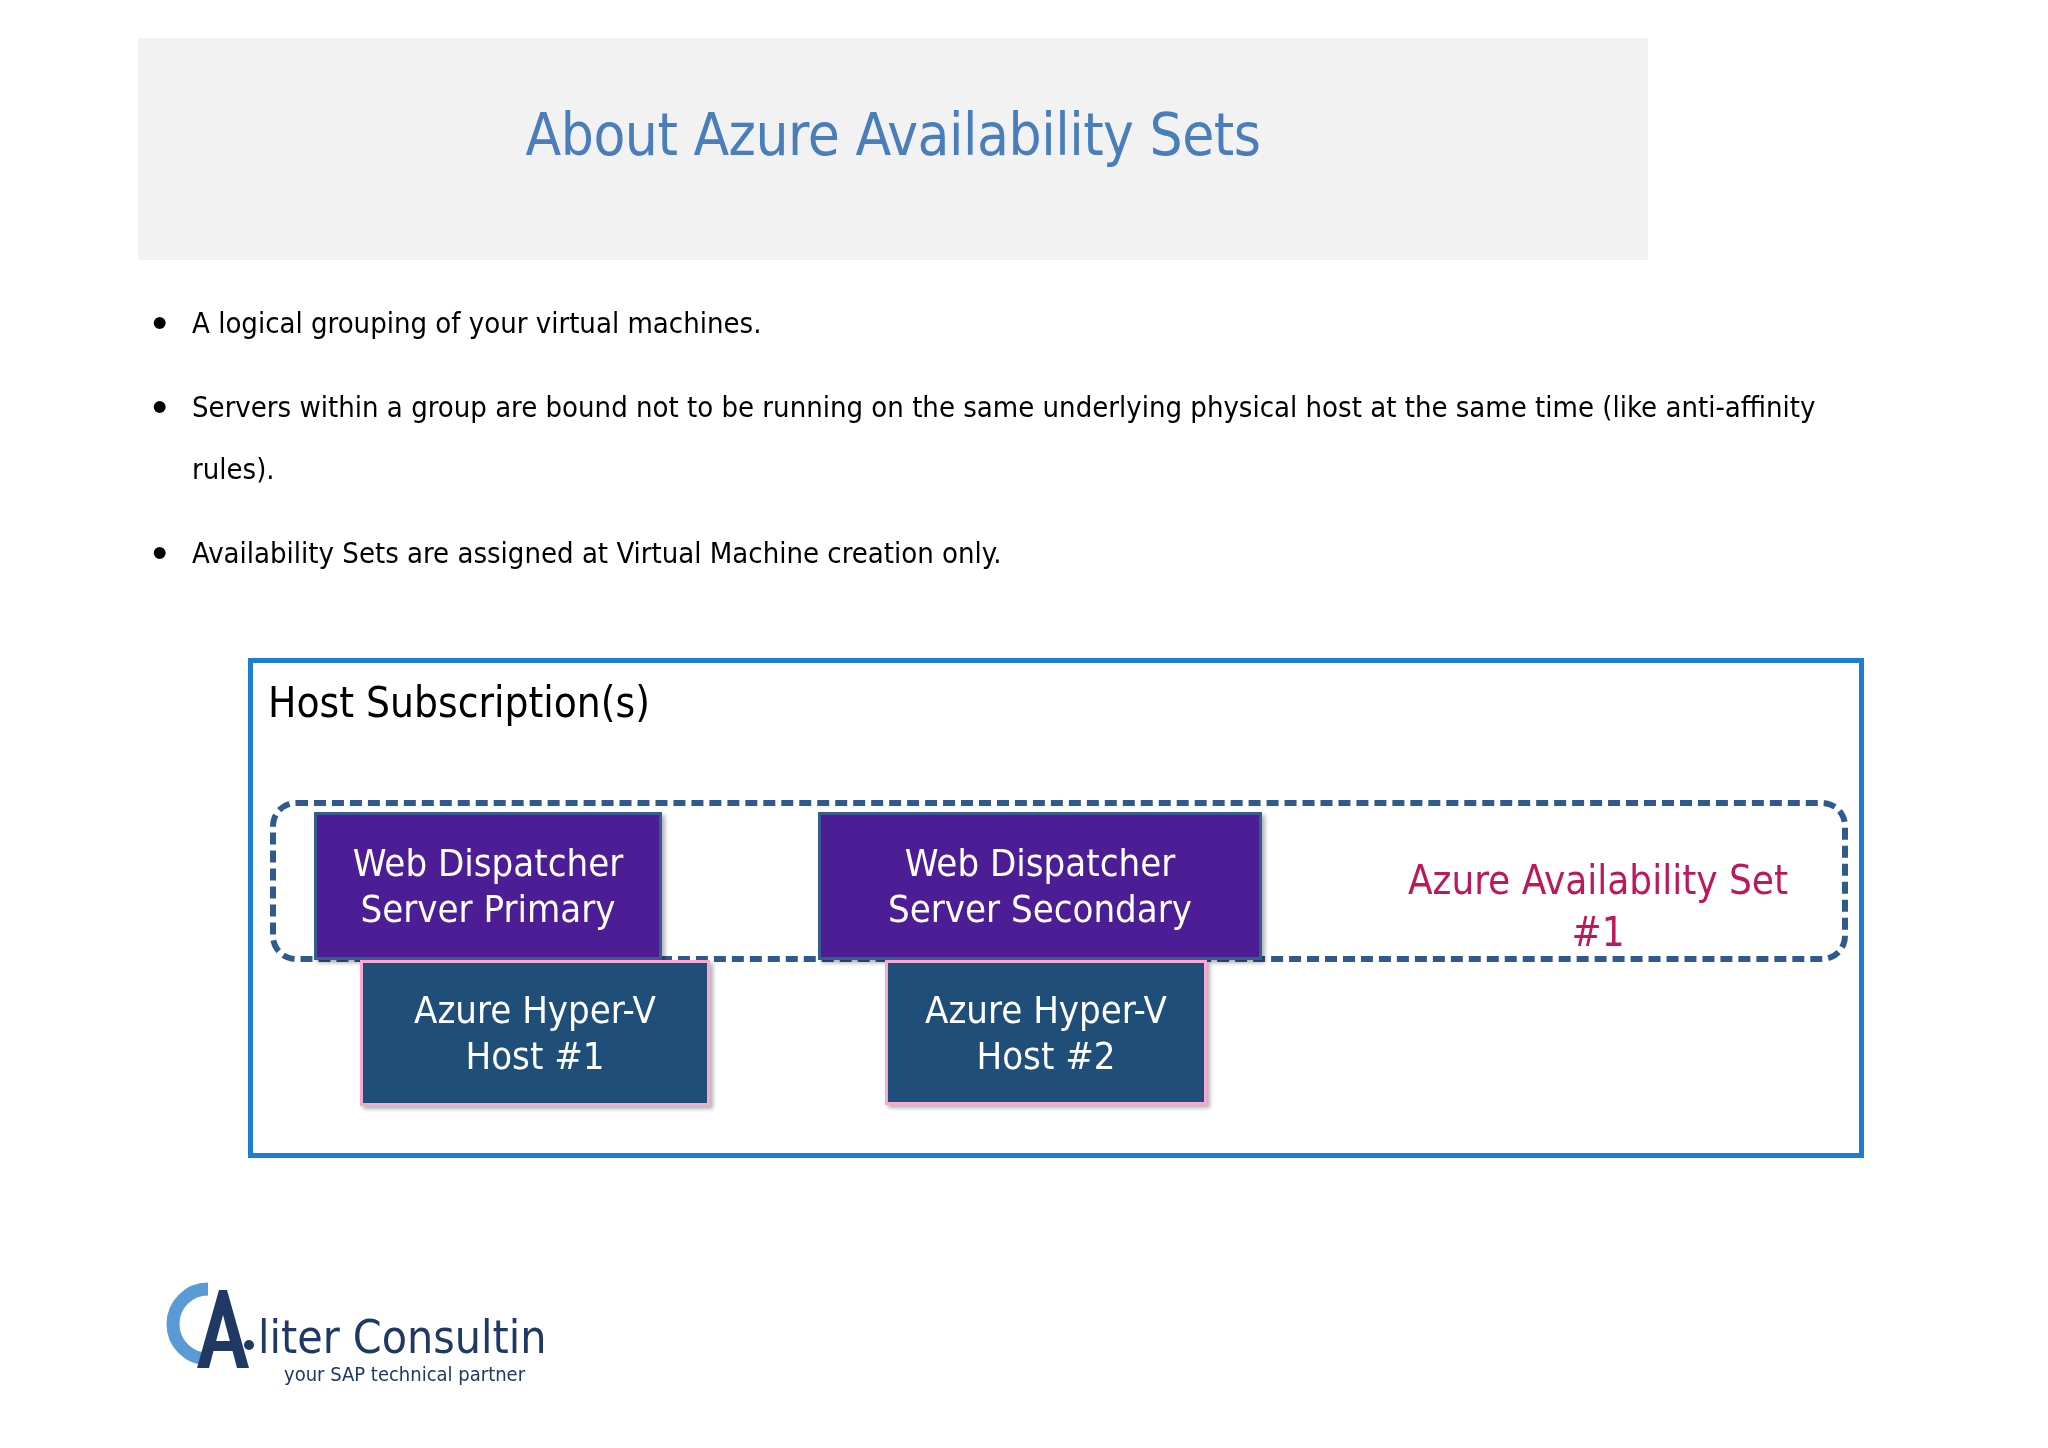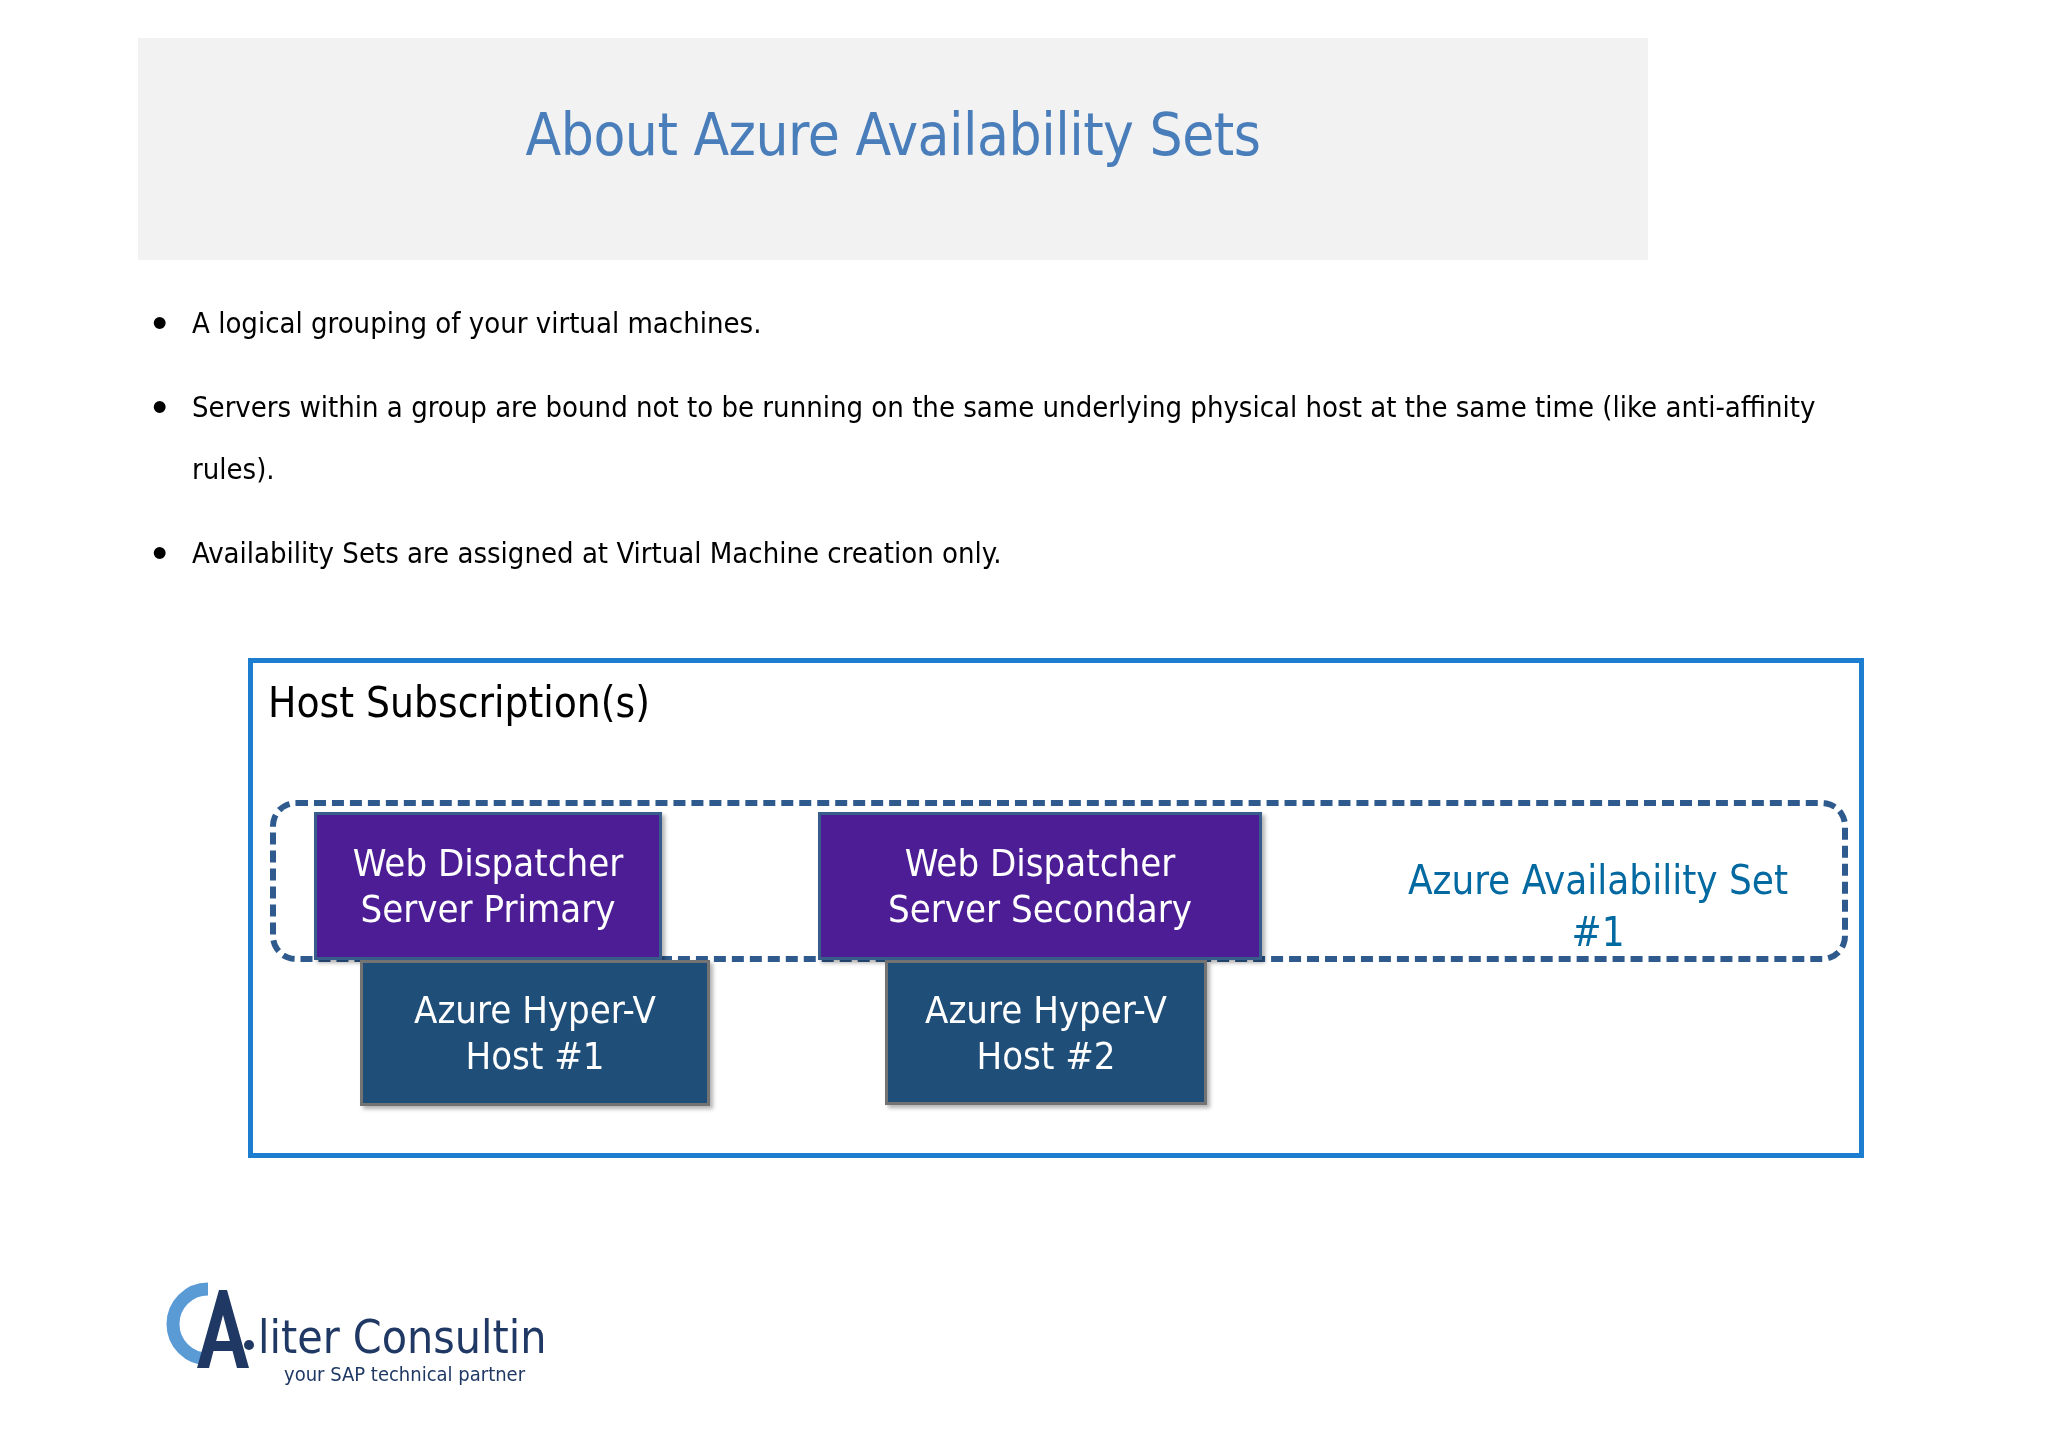--- a/index.html
+++ b/index.html
@@ -118,21 +118,21 @@
     background: transparent;
   }
   #availability-set-label {
     position: absolute;
     left: 1135px;
     top: 196px;
     width: 430px;
     text-align: center;
     font-size: 40px;
     line-height: 52px;
-    color: #0369a1;
+    color: #be185d;
     font-family: "DejaVu Sans Condensed", "Liberation Sans", sans-serif;
   }
 
   .vm-box {
     position: absolute;
     background: #4c1d95;
     border: 3px solid #385d8a;
     box-sizing: border-box;
     box-shadow: 3px 3px 4px rgba(0,0,0,0.30);
     display: flex;
@@ -145,21 +145,21 @@
     font-family: "DejaVu Sans Condensed", "Liberation Sans", sans-serif;
     font-weight: 400;
     white-space: pre-line;
   }
   #vm-primary   { left: 66px;  top: 154px; width: 348px; height: 148px; }
   #vm-secondary { left: 570px; top: 154px; width: 444px; height: 148px; }
 
   .host-box {
     position: absolute;
     background: #1f4e79;
-    border: 3px solid #737373;
+    border: 3px solid #f9a8d4;
     box-sizing: border-box;
     box-shadow: 3px 3px 4px rgba(0,0,0,0.30);
     display: flex;
     align-items: center;
     justify-content: center;
     color: #ffffff;
     font-size: 38px;
     line-height: 46px;
     text-align: center;
     font-family: "DejaVu Sans Condensed", "Liberation Sans", sans-serif;

